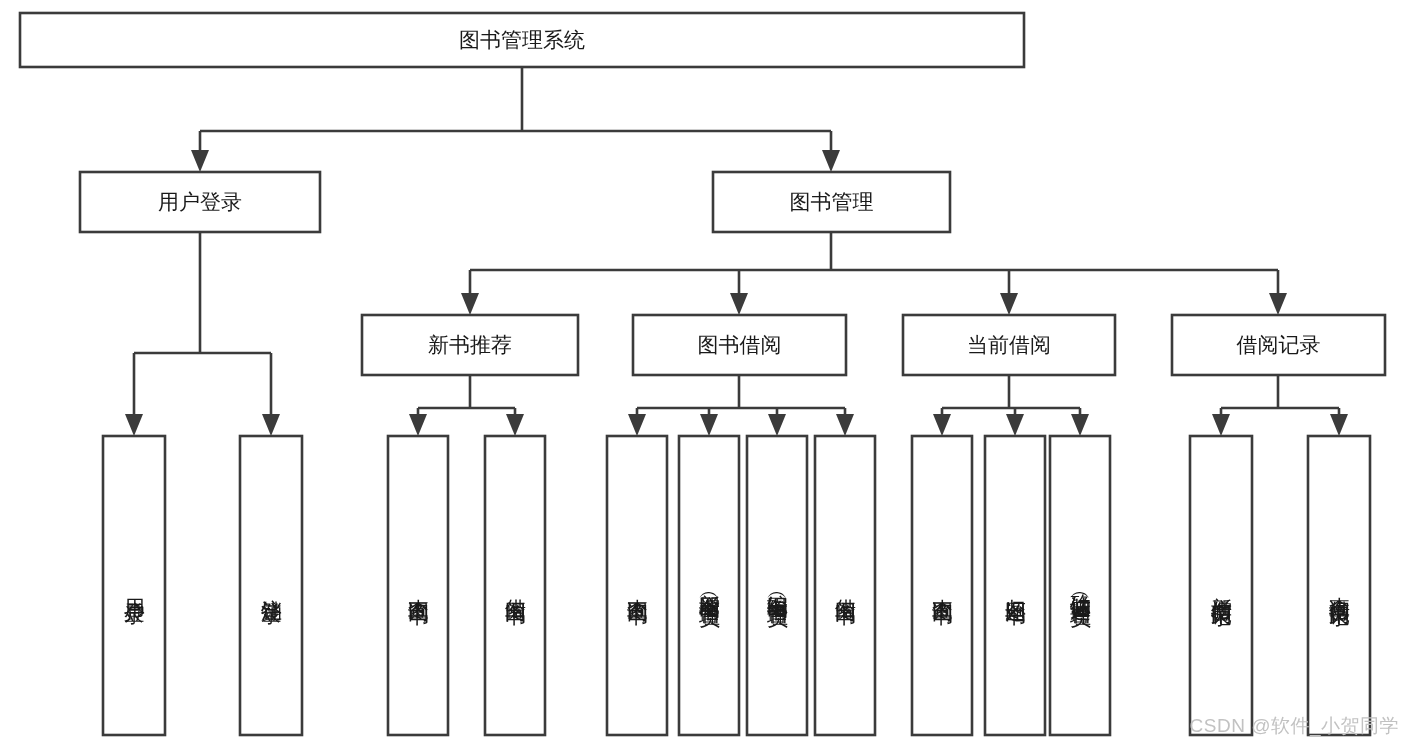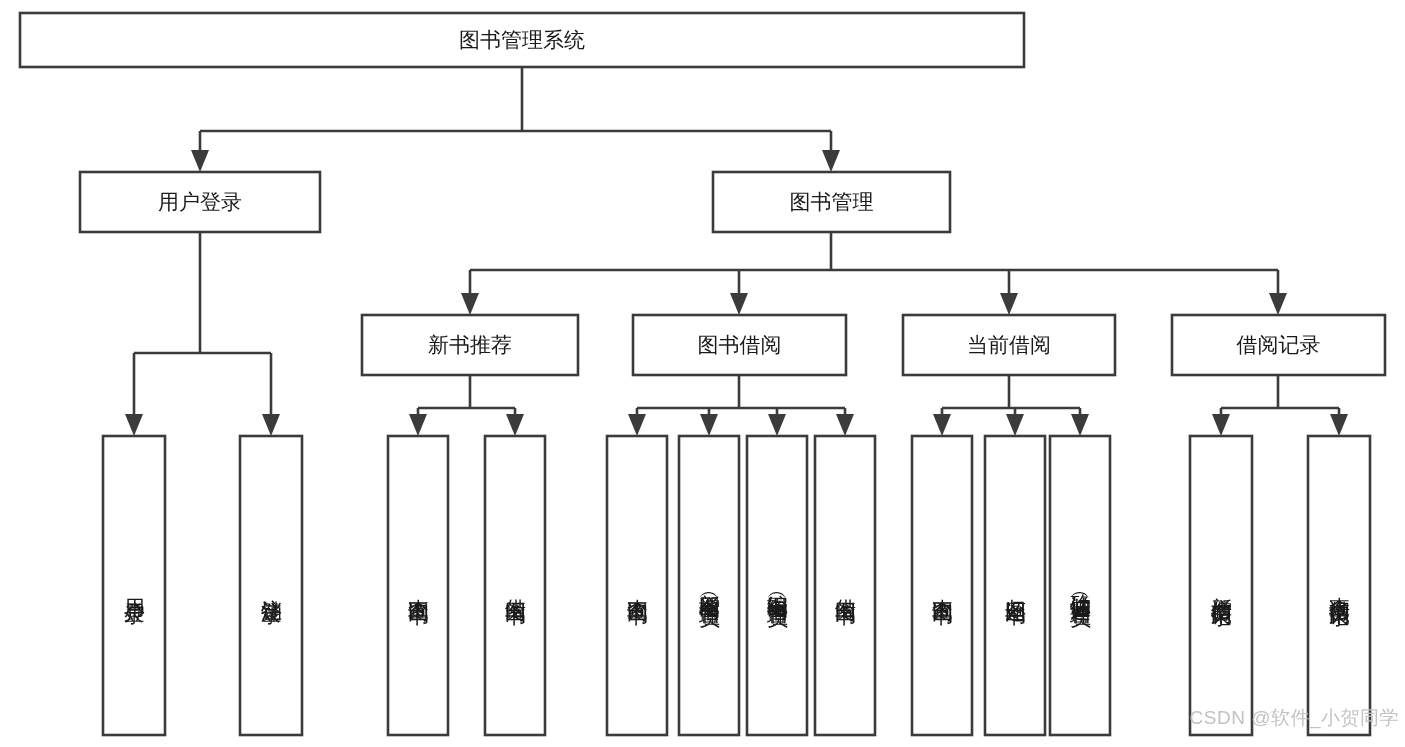--- a/index.html
+++ b/index.html
@@ -65,21 +65,21 @@
     font-family: "Liberation Sans", "DejaVu Sans", sans-serif;
     font-size: 21px;
     line-height: 1.18;
     letter-spacing: 2px;
     color: #1a1a1a;
     white-space: nowrap;
   }
   .watermark {
     position: absolute;
     right: 6px;
-    bottom: 16px;
+    bottom: 8px;
     font-family: "Liberation Sans", "DejaVu Sans", sans-serif;
     font-size: 19px;
     color: #c2c2c2;
     letter-spacing: 0.5px;
     user-select: none;
   }
 </style>
 </head>
 <body>
 

